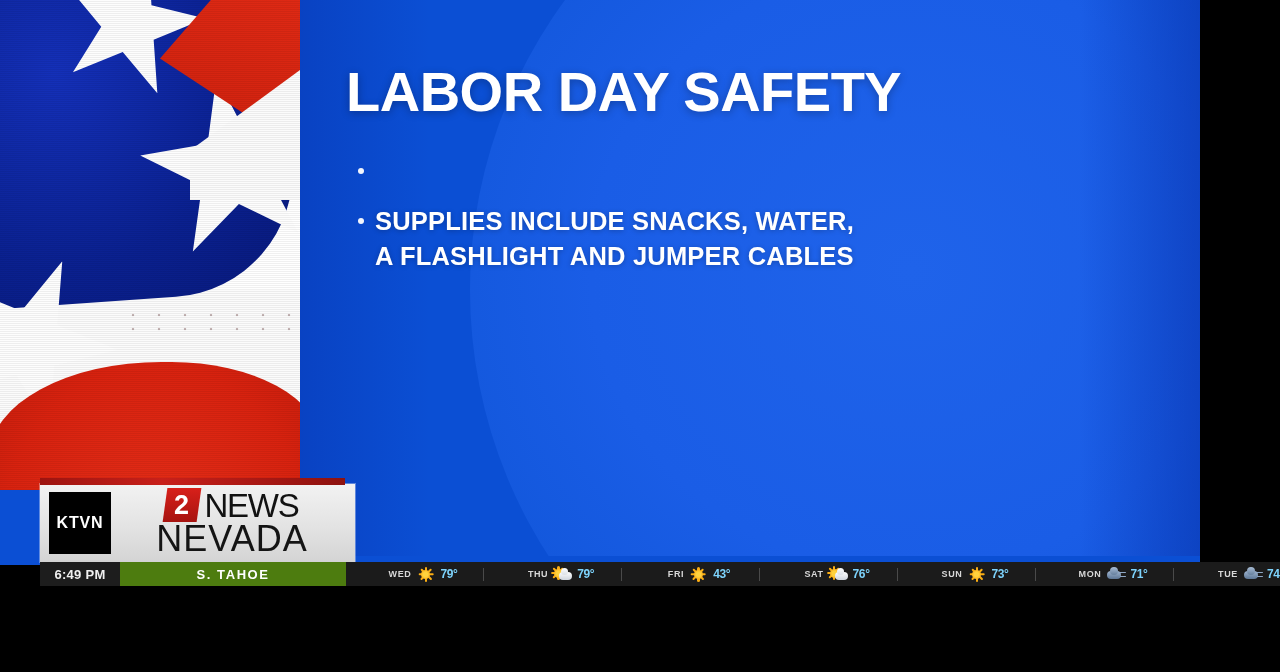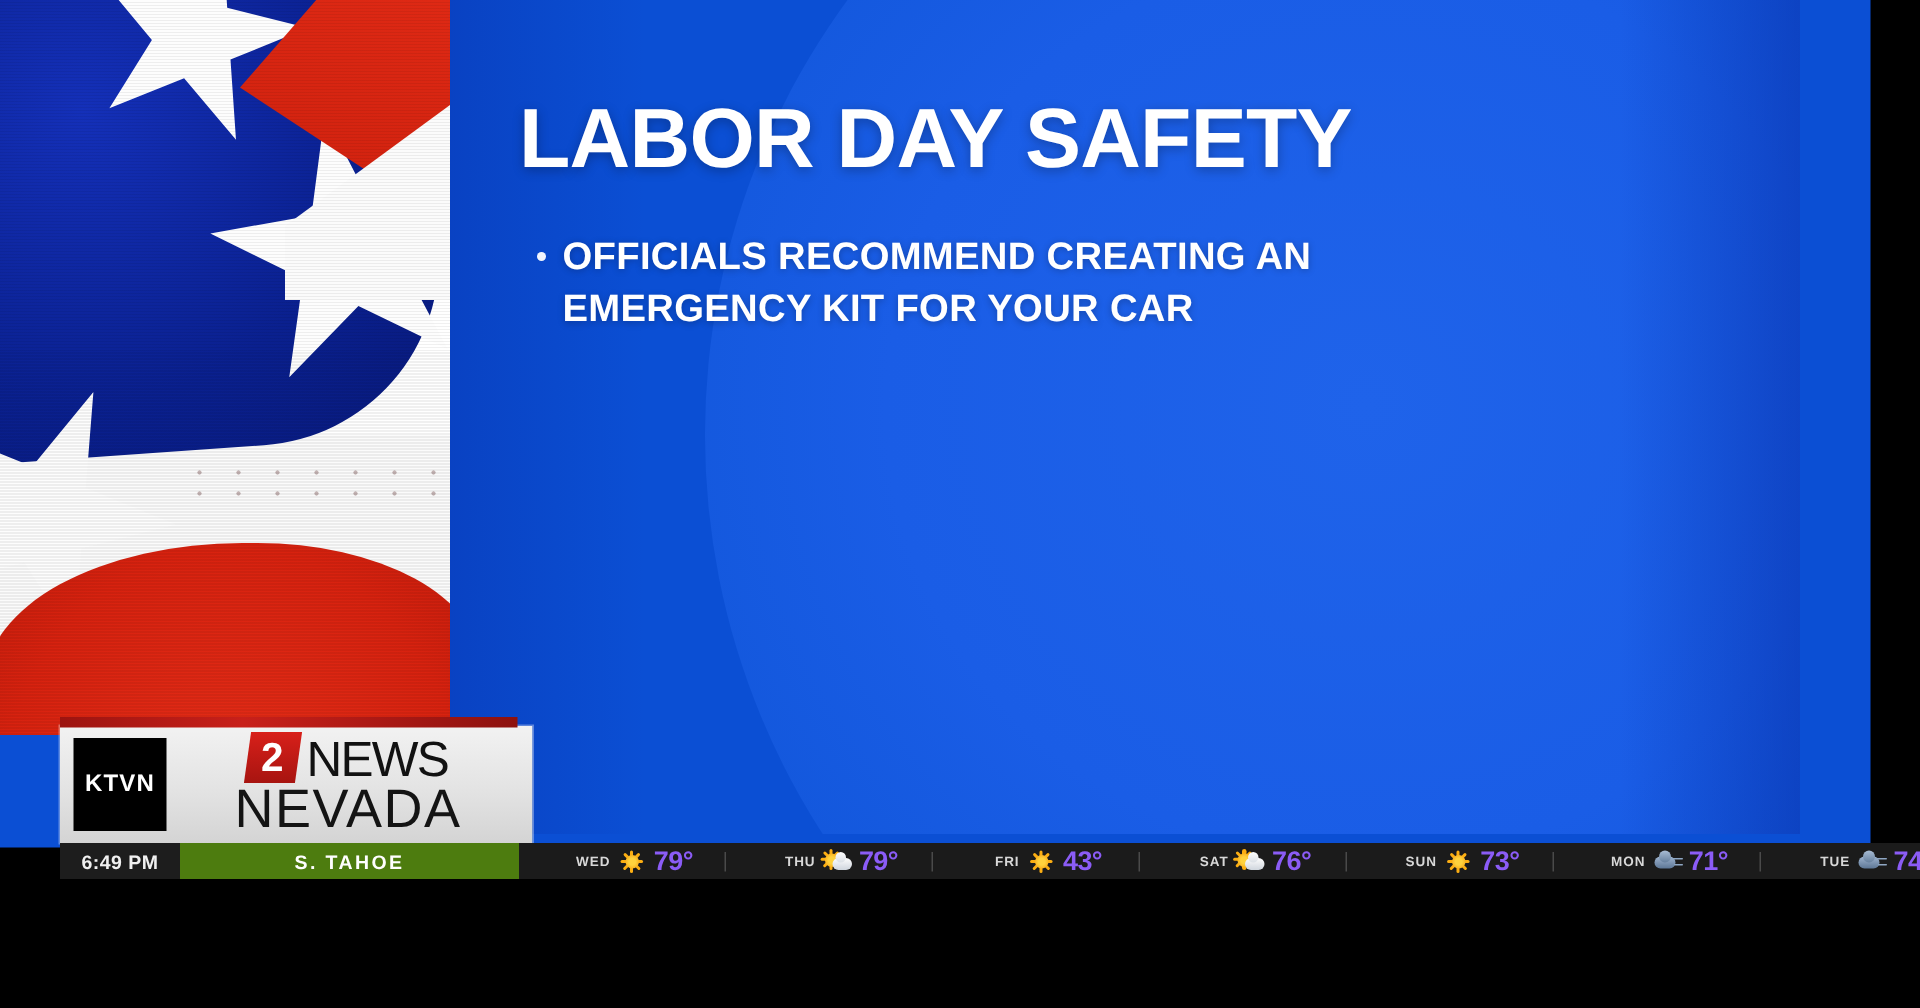--- a/index.html
+++ b/index.html
@@ -1,21 +1,21 @@
 <!DOCTYPE html>
 <html><head>
 <meta charset="utf-8">
 <style>
   html,body{margin:0;padding:0;background:#000;}
   body{width:1280px;height:672px;overflow:hidden;font-family:"Liberation Sans",sans-serif;}
 
   .screen{position:relative;width:1280px;height:672px;background:#000;}
 
   
-  .broadcast{position:absolute;left:0;top:0;width:1200px;height:565px;overflow:hidden;background:#0b4fd4;padding-left:47px;}
+  .broadcast{position:absolute;left:0;top:0;width:1200px;height:565px;overflow:hidden;background:#0b4fd4;}
 
   
   .flag{position:absolute;left:0;top:0;width:300px;height:490px;overflow:hidden;background:#fff;}
   .flag .canton{position:absolute;left:-40px;top:-30px;width:330px;height:330px;
     background:radial-gradient(ellipse at 30% 30%,#1430b9 0%,#0a208f 60%,#08197a 100%);
     border-radius:0 0 38% 10%;transform:rotate(-4deg);}
   .flag .star{position:absolute;background:#fdfdfd;
     clip-path:polygon(50% 0%,61% 35%,98% 35%,68% 57%,79% 91%,50% 70%,21% 91%,32% 57%,2% 35%,39% 35%);}
   .flag .s1{left:55px;top:-52px;width:150px;height:150px;transform:rotate(14deg);}
   .flag .s2{left:140px;top:75px;width:185px;height:185px;transform:rotate(-10deg);}
@@ -79,21 +79,21 @@
 
   
   .tickerwrap{position:absolute;left:40px;top:562px;width:1271px;height:24px;z-index:7;display:flex;}
   .timebox{width:80px;background:#1d1d1d;display:flex;align-items:center;justify-content:center;flex:0 0 auto;}
   .timebox span{color:#f0f0f0;font-size:13px;font-weight:700;letter-spacing:.3px;}
   .locbox{width:226px;background:#4d7c0f;display:flex;align-items:center;justify-content:center;flex:0 0 auto;}
   .locbox span{color:#ffffff;font-size:13px;font-weight:700;letter-spacing:1.6px;}
   .wxbox{flex:1;background:#1b1b1b;display:flex;align-items:center;}
   .wxitem{display:flex;align-items:center;flex:1;justify-content:center;gap:5px;margin-left:17px;}
   .wxday{color:#d8d8d8;font-size:9px;font-weight:700;letter-spacing:.6px;}
-  .wxtemp{color:#8b5cf6;font-size:18px;font-weight:700;letter-spacing:-.4px;}
+  .wxtemp{color:#7dd3fc;font-size:12px;font-weight:700;letter-spacing:-.4px;}
   .wxsep{width:1px;height:13px;background:#4a4a4a;flex:0 0 auto;}
   .wxicon{width:19px;height:15px;position:relative;flex:0 0 auto;}
   
   .ic-sun .core{position:absolute;left:5px;top:3px;width:9px;height:9px;border-radius:50%;
     background:radial-gradient(circle,#ffd23d 35%,#f59b0b 100%);}
   .ic-sun .ray{position:absolute;left:8.2px;top:0px;width:2.4px;height:15px;
     background:linear-gradient(180deg,#fcae12,#fcae12);border-radius:2px;}
   .ic-sun .r2{transform:rotate(45deg);} .ic-sun .r3{transform:rotate(90deg);} .ic-sun .r4{transform:rotate(135deg);}
   
   .ic-pc .core{position:absolute;left:1px;top:2px;width:9px;height:9px;border-radius:50%;
@@ -138,22 +138,25 @@
       <div class="glow"></div>
       <div class="leftshade"></div>
       <div class="edge"></div>
 
       <div class="content">
         <h1 class="headline">LABOR DAY SAFETY</h1>
 
         <ul class="bullets">
           <li class="bullet">
             <span class="dot"></span>
-            <span class="btext">OFFICIALS RECOMMEND CREATING AN
-EMERGENCY KIT FOR YOUR CAR</span>
+          </li>
+          <li class="bullet">
+            <span class="dot"></span>
+            <span class="btext">SUPPLIES INCLUDE SNACKS, WATER,
+A FLASHLIGHT AND JUMPER CABLES</span>
           </li>
         </ul>
       </div>
     </div>
   </div>
 
   <div class="blueline"></div>
 
   <div class="logobug">
     <div class="redcap"></div>

